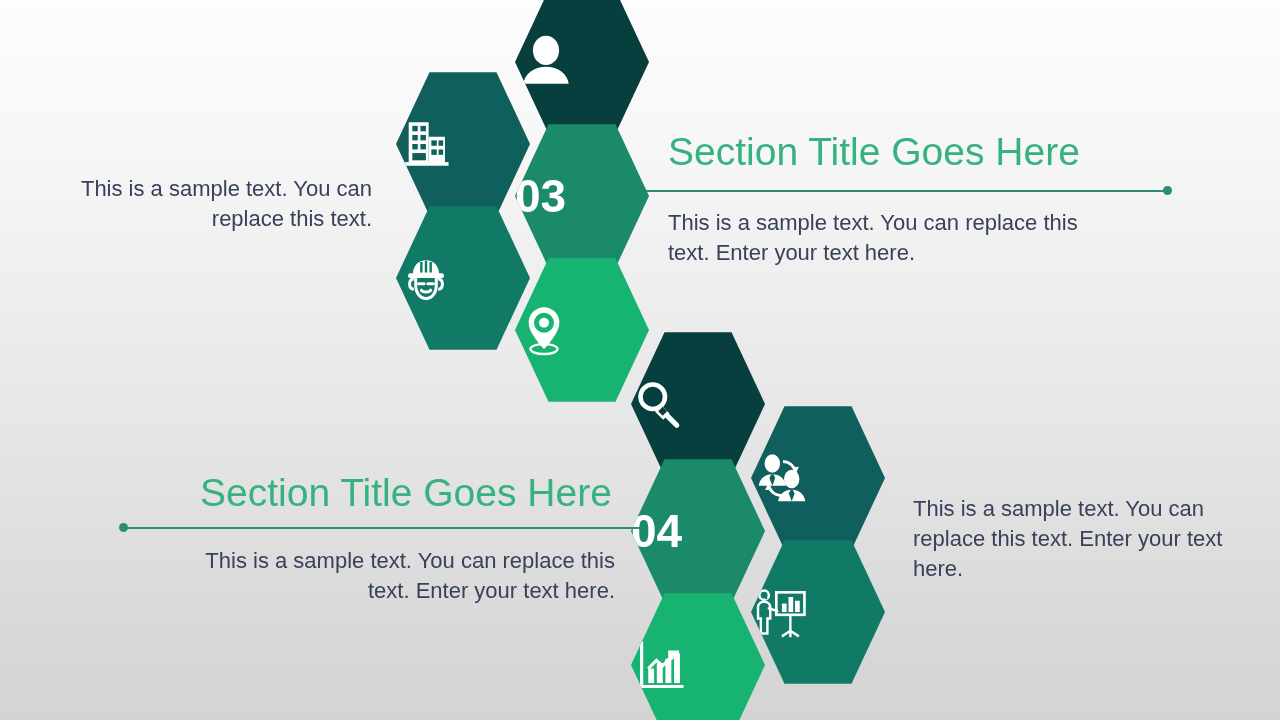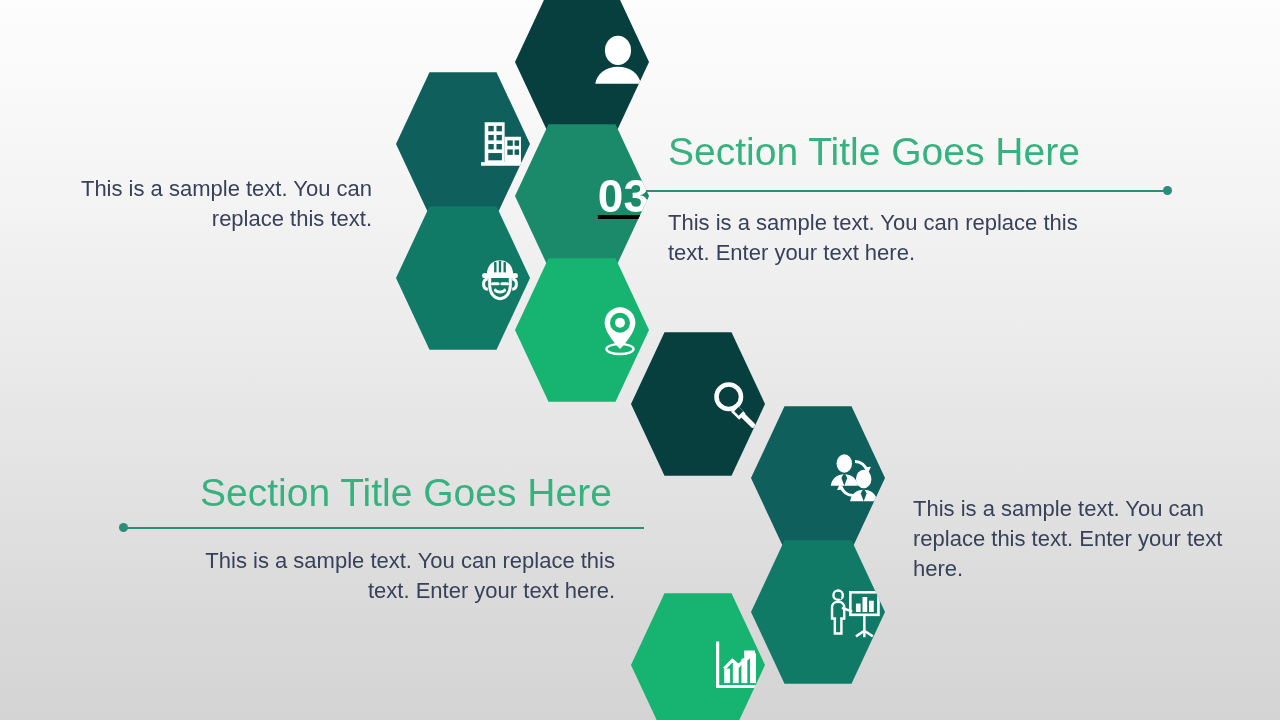--- a/index.html
+++ b/index.html
@@ -21,22 +21,21 @@
     overflow: hidden;
   }
 
   
   .hex {
     position: absolute;
     -webkit-clip-path: polygon(25% 1.5%, 75% 1.5%, 100% 50%, 75% 98.5%, 25% 98.5%, 0% 50%);
     clip-path: polygon(25% 1.5%, 75% 1.5%, 100% 50%, 75% 98.5%, 25% 98.5%, 0% 50%);
     display: flex;
     align-items: center;
-    justify-content: flex-end;
-    text-decoration: underline;
+    justify-content: flex-start;
   }
   .hex svg { display: block; }
 
   .hex-num {
     color: #ffffff;
     font-weight: bold;
     font-size: 46px;
     letter-spacing: 0px;
     line-height: 1;
     font-family: "Liberation Sans", sans-serif;
@@ -176,20 +175,23 @@
         <path d="M42 44c-7.5 0-13 4.5-14 12h28c-1-7.5-6.5-12-14-12z"></path>
         <path d="M41 44l-2 4 3 8 3-8-2-4z" fill="#0f5f5c"></path>
         <path d="M33 15c6 0 11 4 12.5 9.5" fill="none" stroke="#ffffff" stroke-width="3"></path>
         <path d="M42 21l4.5 6 3-6.5z"></path>
         <path d="M31 50c-6 0-11-4-12.5-9.5" fill="none" stroke="#ffffff" stroke-width="3"></path>
         <path d="M22 44l-4.5-6-3 6.5z"></path>
       </svg>
     </span>
   </div>
 
+  <div class="hex" style="left:631px; top:457px; width:134px; height:148px; background:#1b8a6b;">
+    <span class="hex-num">04</span>
+  </div>
 
   <div class="hex" style="left:751px; top:538px; width:134px; height:148px; background:#117a66;">
     <span>
       <svg width="60" height="60" viewBox="0 0 64 64" fill="#ffffff">
         <circle cx="14" cy="14" r="5" fill="none" stroke="#ffffff" stroke-width="2.6"></circle>
         <path d="M14 21c-4 0-6.5 2.5-6.5 6v12h3v16h7V39h3V27c0-3.5-2.5-6-6.5-6z" fill="none" stroke="#ffffff" stroke-width="2.6"></path>
         <line x1="11" y1="12" x2="17" y2="18" stroke="#117a66" stroke-width="2"></line>
         <line x1="19" y1="28" x2="28" y2="31" stroke="#ffffff" stroke-width="2.6" stroke-linecap="round"></line>
         <rect x="27" y="11" width="30" height="24" fill="none" stroke="#ffffff" stroke-width="2.8"></rect>
         <rect x="33" y="23" width="5" height="9"></rect>

